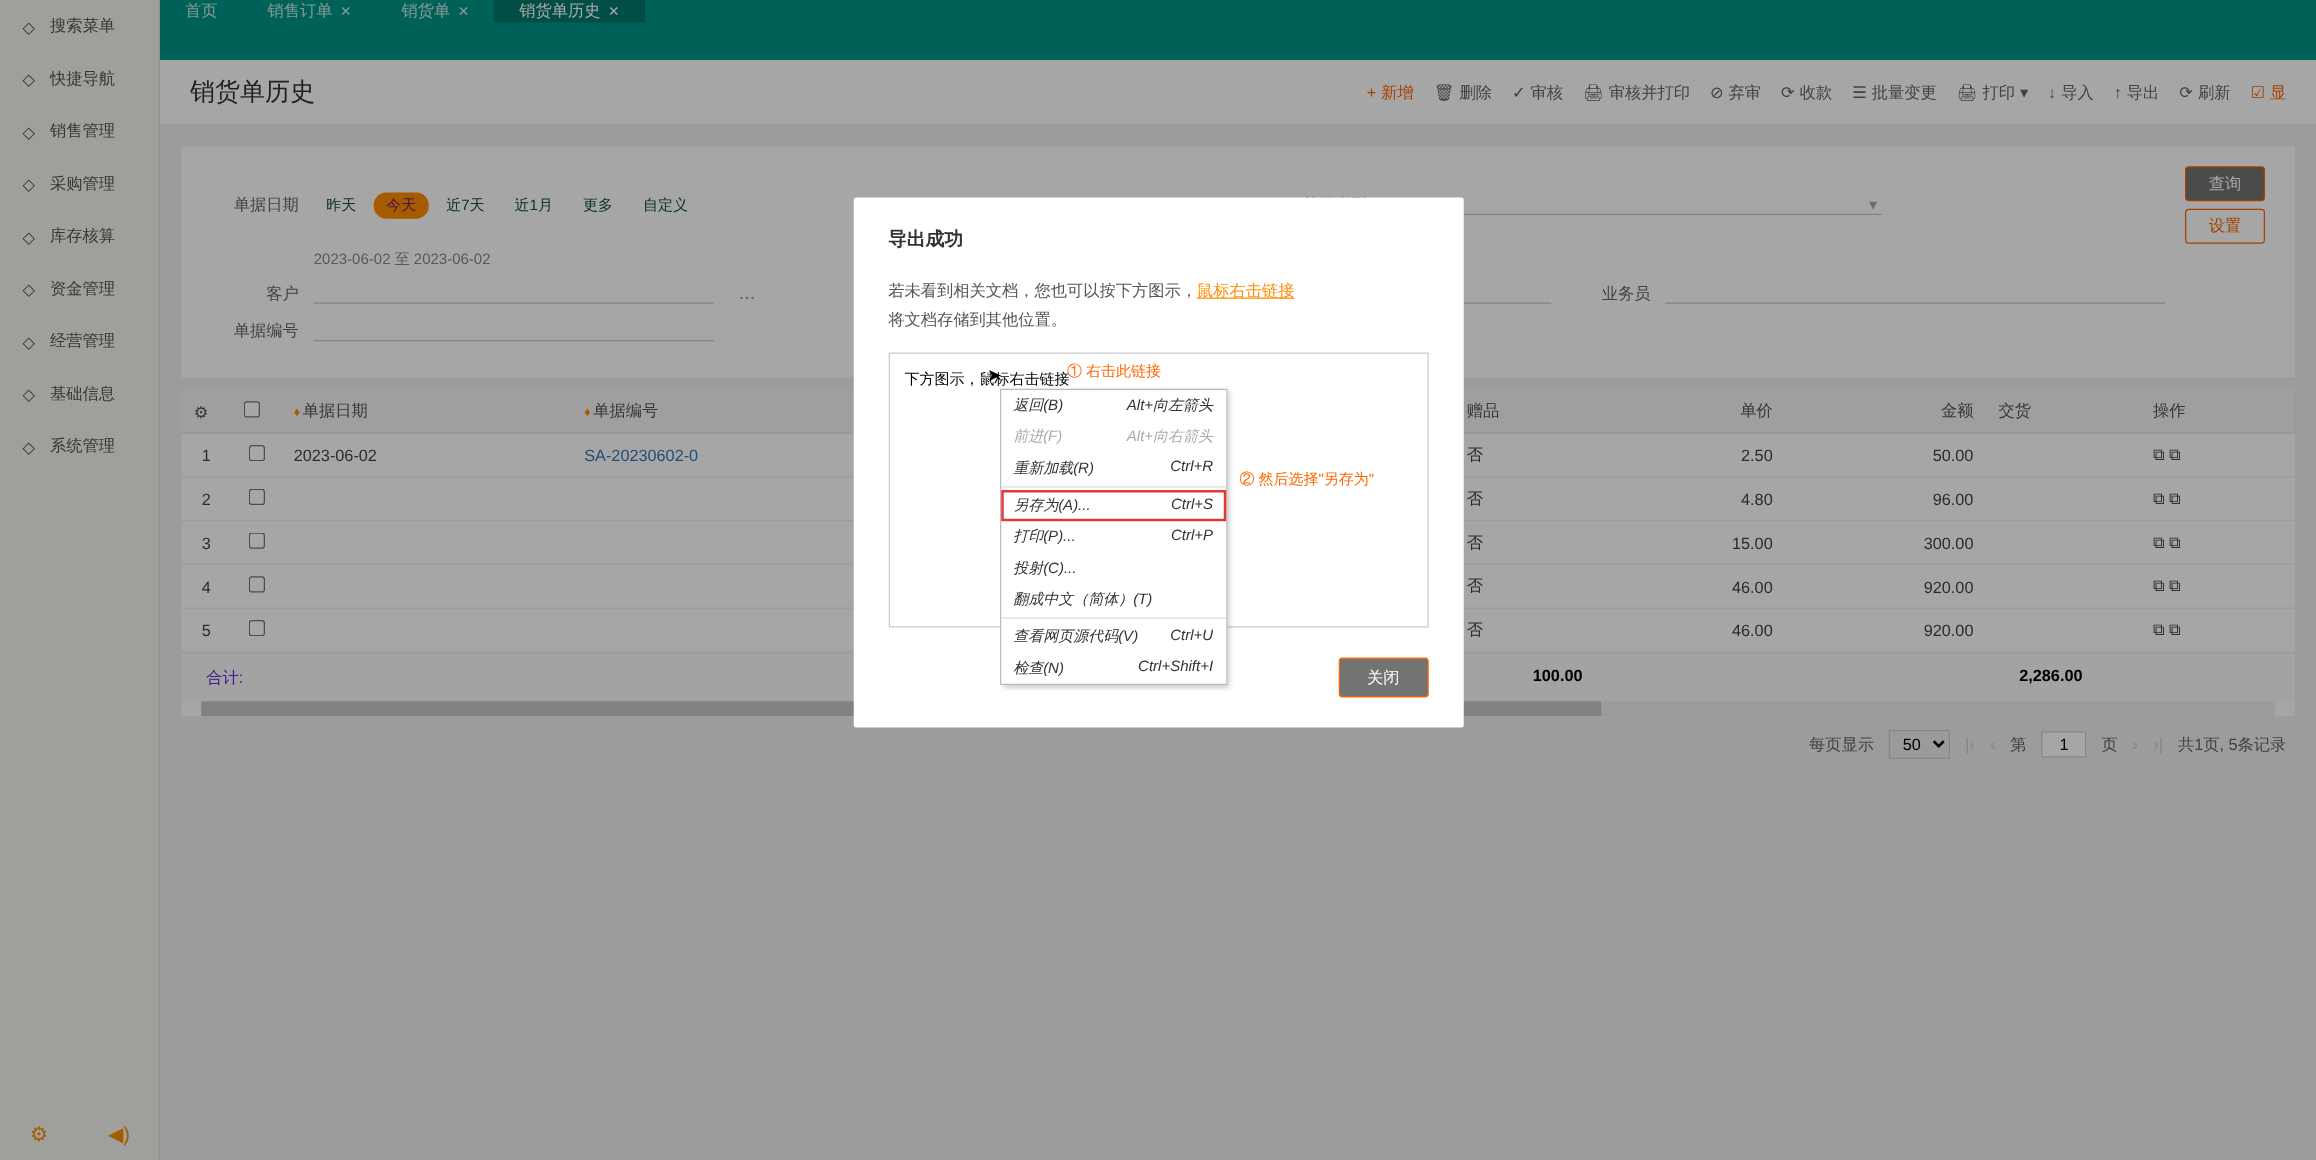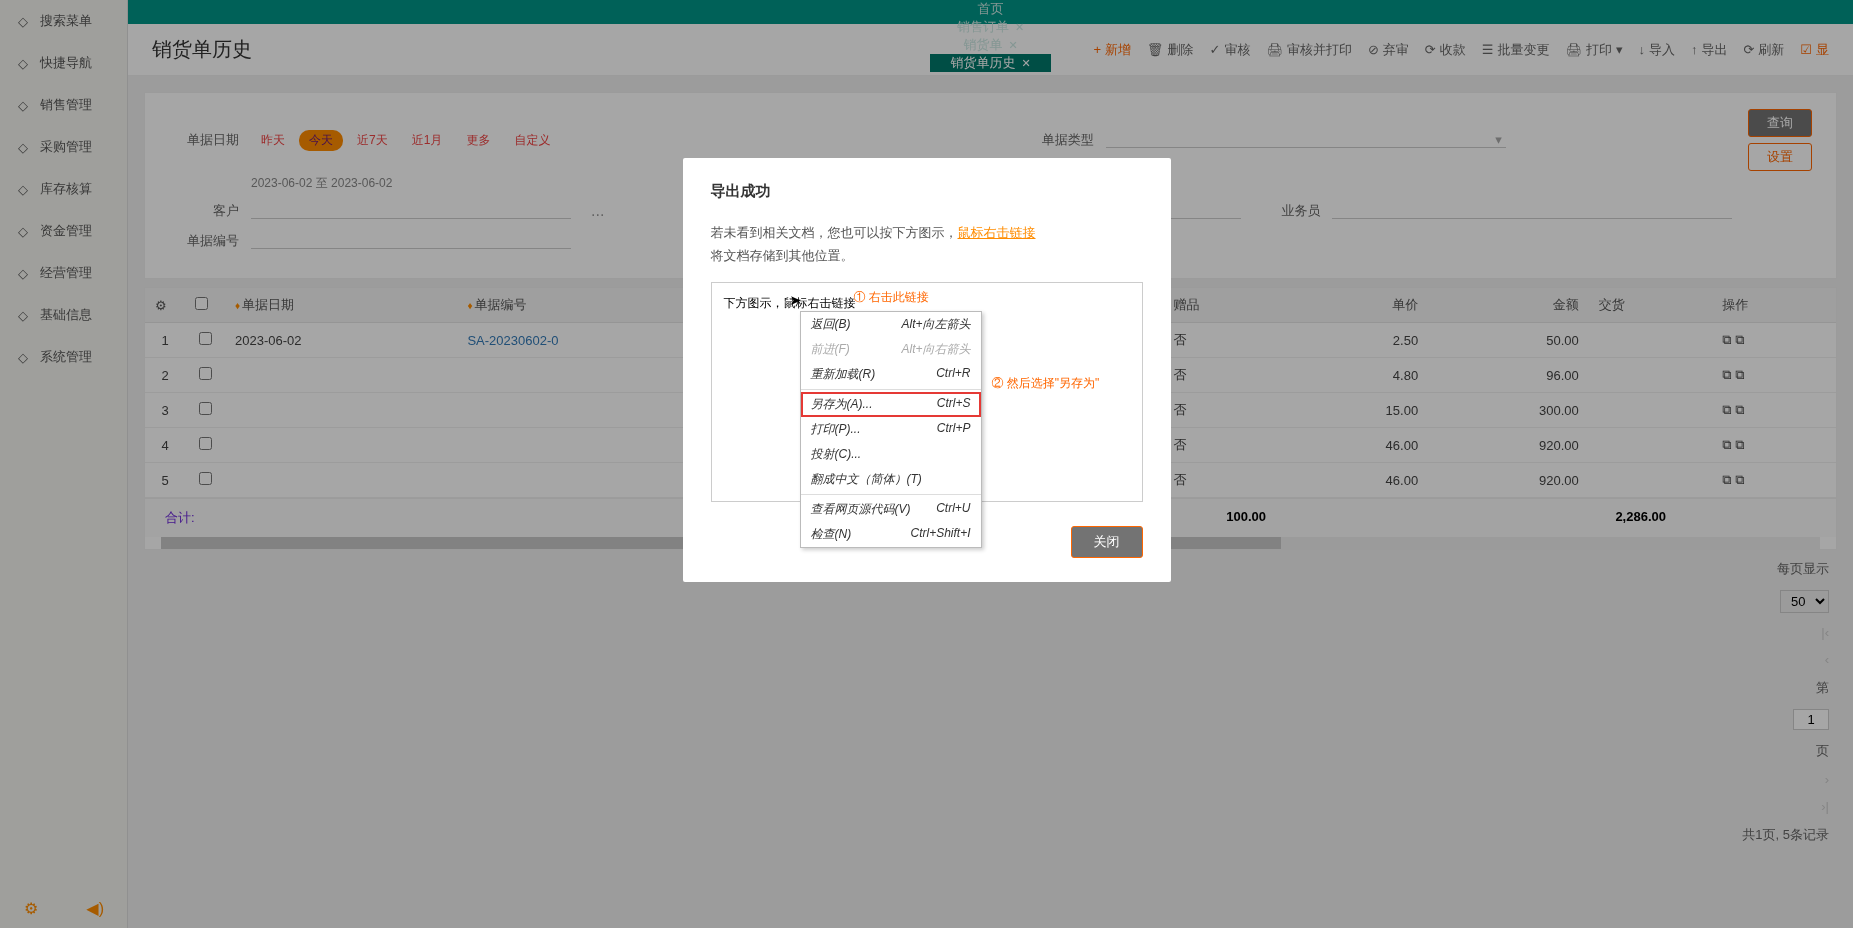--- a/index.html
+++ b/index.html
@@ -3,34 +3,34 @@
 <meta charset="utf-8">
 <style>
 * { box-sizing: border-box; margin: 0; padding: 0; font-family: "Microsoft YaHei", Arial, sans-serif; }
 body { background: #f0f0f0; overflow: hidden; width: 1853px; height: 928px; position: relative; }
 .sidebar { position: absolute; left: 0; top: 0; width: 128px; height: 928px; background: #f5f5f0; border-right: 1px solid #ddd; }
 .sidebar-item { display: flex; align-items: center; padding: 12px 14px; font-size: 13px; color: #555; cursor: pointer; }
 .sidebar-item .icon { width: 18px; height: 18px; margin-right: 8px; display: inline-flex; align-items: center; justify-content: center; }
 .sidebar-bottom { position: absolute; bottom: 10px; left: 0; width: 128px; display: flex; justify-content: space-around; }
 .sidebar-bottom .icon { color: #ff8c00; font-size: 16px; }
 .main { position: absolute; left: 128px; top: 0; right: 0; bottom: 0; }
-.tabbar { height: 24px; background: #009688; display: flex; align-items: center; flex-direction: column; }
+.tabbar { height: 48px; background: #009688; display: flex; align-items: flex-start; }
 .tab { padding: 0 20px; display: flex; align-items: center; color: #cce8e3; font-size: 13px; cursor: pointer; position: relative; }
 .tab.active { background: #00796b; color: #fff; }
 .tab .close { margin-left: 6px; font-size: 11px; }
 .page-header { display: flex; align-items: center; justify-content: space-between; padding: 12px 24px; background: #fff; border-bottom: 1px solid #eee; }
 .page-title { font-size: 20px; color: #333; }
 .toolbar { display: flex; gap: 16px; }
 .toolbar-btn { display: flex; align-items: center; gap: 4px; font-size: 13px; color: #666; cursor: pointer; }
 .toolbar-btn.orange { color: #ff6600; }
 .filter-panel { background: #fff; margin: 16px 16px 8px; padding: 16px 24px; border: 1px solid #eee; }
 .filter-row { display: flex; align-items: center; margin-bottom: 12px; }
 .filter-group { display: flex; align-items: center; flex: 1; }
 .filter-label { width: 70px; text-align: right; font-size: 13px; color: #666; margin-right: 12px; }
-.pill { padding: 2px 10px; border-radius: 10px; font-size: 12px; color: #ef4444; cursor: pointer; margin-right: 4px; }
+.pill { padding: 2px 10px; border-radius: 10px; font-size: 12px; color: #14532d; cursor: pointer; margin-right: 4px; }
 .pill.active { background: #ff8c00; color: #701a75; }
 .date-text { font-size: 12px; color: #888; margin-left: 82px; margin-top: 2px; }
 .input-line { border: none; border-bottom: 1px solid #ccc; width: 320px; font-size: 13px; background: transparent; }
 .select-line { border: none; border-bottom: 1px solid #ccc; width: 400px; font-size: 13px; background: transparent; position: relative;}
 .select-line::after { content: "▾"; position: absolute; right: 4px; color: #aaa; }
 .btn { padding: 4px 18px; font-size: 13px; border-radius: 3px; cursor: pointer; border: 1px solid; }
 .btn.primary { background: #737373; color: #fff; border-color: #ff6600; }
 .btn.outline { background: #fff; color: #ff6600; border-color: #ff6600; }
 .btn-col { display: flex; flex-direction: column; gap: 6px; margin-left: 12px; }
 .table-wrap { margin: 0 16px; background: #fff; border: 1px solid #eee; overflow: hidden; }
@@ -39,21 +39,21 @@
 .table th.right, .table td.right { text-align: right; }
 .table td { padding: 8px 10px; border-bottom: 1px solid #f0f0f0; color: #444; }
 .table .link { color: #337ab7; }
 .sort-icon { color: #ff8c00; font-size: 10px; margin-right: 2px; }
 .footer-row { display: flex; padding: 10px 20px; background: #fafafa; border-top: 1px solid #eee; font-size: 13px; }
 .footer-row .label { width: 80px; color: #6d28d9; }
 .footer-row .spacer { flex: 1; }
 .footer-row .num { width: 140px; text-align: right; font-weight: bold; }
 .scrollbar { height: 12px; background: #eee; margin: 0 16px; position: relative; }
 .scrollbar .thumb { position: absolute; left: 0; top: 0; height: 12px; width: 1120px; background: #c8c8c8; }
-.pager { display: flex; align-items: flex-end; justify-content: flex-end; gap: 12px; padding: 10px 24px; font-size: 13px; color: #666; flex-direction: column; }
+.pager { display: flex; align-items: center; justify-content: flex-end; gap: 12px; padding: 10px 24px; font-size: 13px; color: #666; }
 .pager select, .pager input { border: 1px solid #ccc; padding: 2px 6px; font-size: 13px; }
 .overlay { position: absolute; inset: 0; background: rgba(0,0,0,0.35); z-index: 100; display: flex; align-items: flex-start; justify-content: center; padding-top: 158px; }
 .modal { width: 488px; background: #fff; border-radius: 2px; padding: 24px 28px; }
 .modal-title { font-size: 15px; font-weight: bold; color: #333; margin-bottom: 20px; }
 .modal-text { font-size: 13px; color: #555; line-height: 1.8; }
 .modal-text .orange-link { color: #ff8c00; text-decoration: underline; }
 .demo-box { border: 1px solid #ccc; margin-top: 14px; padding: 12px; position: relative; font-size: 12px; }
 .ctx-menu { position: absolute; left: 88px; top: 28px; width: 182px; background: #fff; border: 1px solid #bbb; box-shadow: 2px 2px 4px rgba(0,0,0,.2); font-style: italic; }
 .ctx-item { display: flex; justify-content: space-between; padding: 4px 10px; font-size: 12px; color: #333; }
 .ctx-item.disabled { color: #aaa; }

